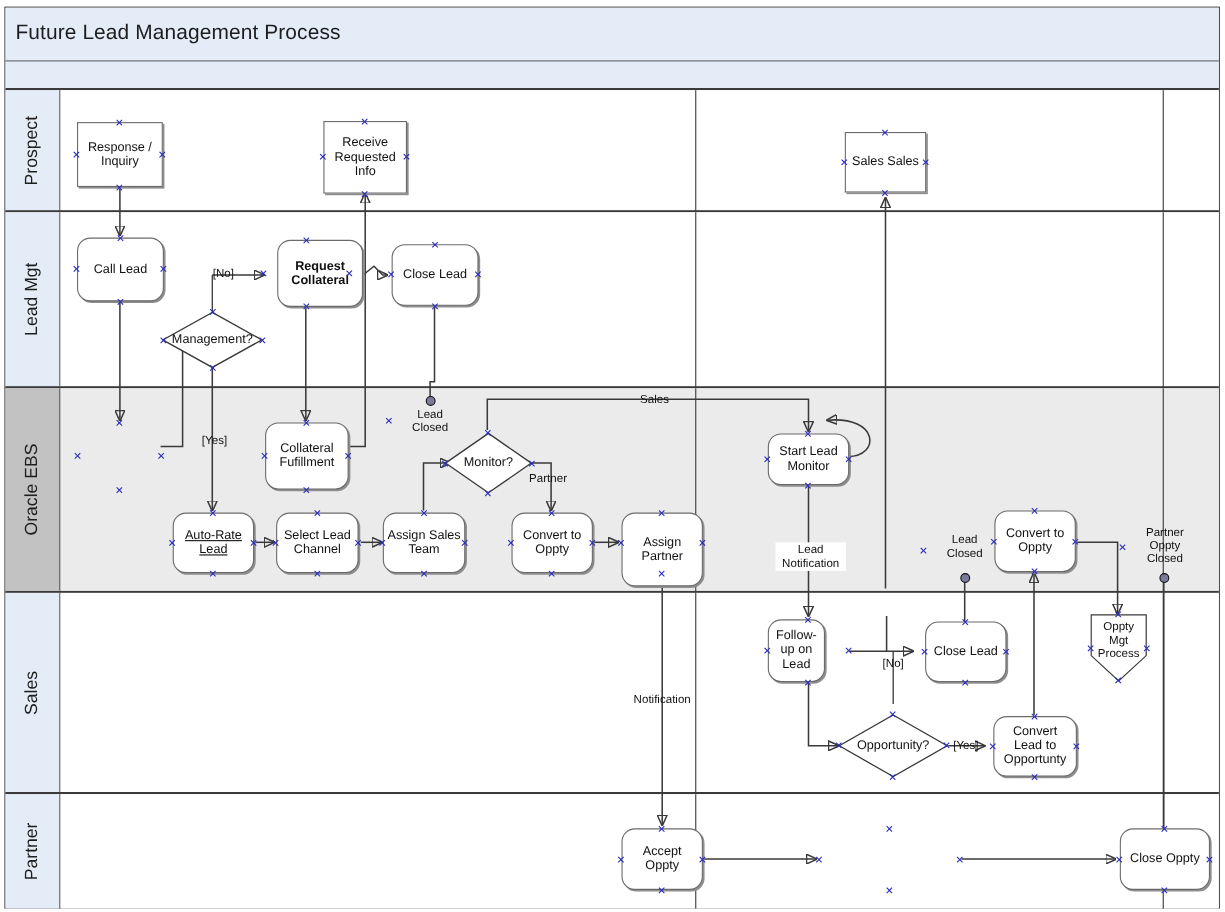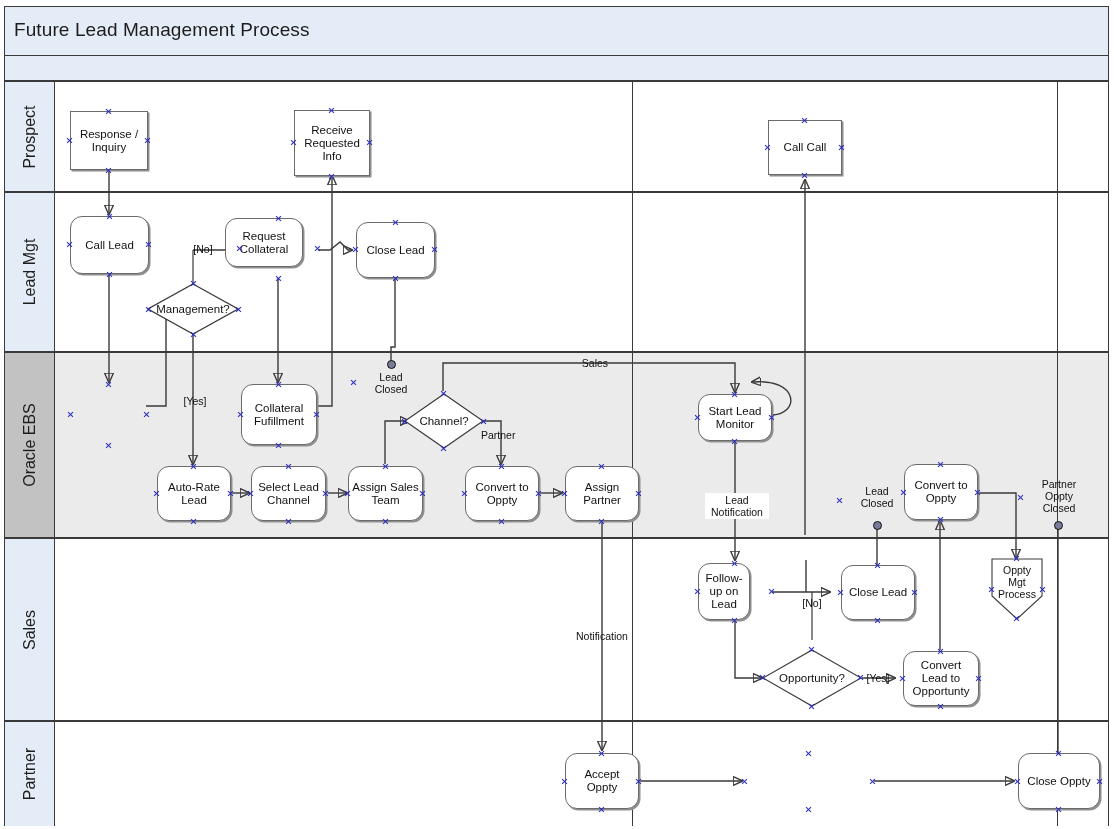--- a/index.html
+++ b/index.html
@@ -200,21 +200,21 @@
 
   <div class="node sq" style="left:294px;top:110px;width:76px;height:66px;">
     <span>Receive<br>Requested<br>Info</span>
   </div>
   <div class="xh" style="left:328px;top:107px;"></div>
   <div class="xh" style="left:290px;top:139px;"></div>
   <div class="xh" style="left:366px;top:139px;"></div>
   <div class="xh" style="left:328px;top:173px;"></div>
 
   <div class="node sq" style="left:768px;top:120px;width:74px;height:55px;">
-    <span>Call Call</span>
+    <span>Sales Sales</span>
   </div>
   <div class="xh" style="left:801px;top:117px;"></div>
   <div class="xh" style="left:764px;top:144px;"></div>
   <div class="xh" style="left:838px;top:144px;"></div>
   <div class="xh" style="left:801px;top:172px;"></div>
 
   <div class="node rounded" style="left:70px;top:216px;width:79px;height:58px;">
     <span>Call Lead</span>
   </div>
   <div class="xh" style="left:106px;top:213px;"></div>
@@ -226,21 +226,21 @@
     <svg class="dsvg" width="92" height="52">
         <polygon points="46,1 91,26 46,51 1,26" fill="#ffffff" stroke="#3a3a3a" stroke-width="1.2"></polygon>
       </svg>
     <div class="dtxt">Management?</div>
   </div>
   <div class="xh" style="left:190px;top:280px;"></div>
   <div class="xh" style="left:145px;top:306px;"></div>
   <div class="xh" style="left:235px;top:306px;"></div>
   <div class="xh" style="left:190px;top:331px;"></div>
 
-  <div class="node rounded" style="left:225px;top:218px;width:78px;height:49px;">
+  <div class="node rounded" style="left:252px;top:218px;width:78px;height:61px;font-weight:bold;">
     <span>Request<br>Collateral</span>
   </div>
   <div class="xh" style="left:275px;top:215px;"></div>
   <div class="xh" style="left:236px;top:245px;"></div>
   <div class="xh" style="left:314px;top:245px;"></div>
   <div class="xh" style="left:275px;top:275px;"></div>
 
   <div class="node rounded" style="left:356px;top:222px;width:79px;height:56px;">
     <span>Close Lead</span>
   </div>
@@ -259,21 +259,21 @@
   <div class="node rounded" style="left:241px;top:384px;width:76px;height:61px;">
     <span>Collateral<br>Fufillment</span>
   </div>
   <div class="xh" style="left:275px;top:381px;"></div>
   <div class="xh" style="left:237px;top:411px;"></div>
   <div class="xh" style="left:313px;top:411px;"></div>
   <div class="xh" style="left:275px;top:442px;"></div>
 
   <div class="flabel" style="left:176px;top:395px;width:38px;">[Yes]</div>
 
-  <div class="node rounded" style="left:157px;top:466px;width:74px;height:55px;">
+  <div class="node rounded" style="left:157px;top:466px;width:74px;height:55px;text-decoration:underline;">
     <span>Auto-Rate<br>Lead</span>
   </div>
   <div class="xh" style="left:190px;top:463px;"></div>
   <div class="xh" style="left:153px;top:490px;"></div>
   <div class="xh" style="left:227px;top:490px;"></div>
   <div class="xh" style="left:190px;top:518px;"></div>
 
   <div class="node rounded" style="left:251px;top:466px;width:75px;height:55px;">
     <span>Select Lead<br>Channel</span>
   </div>
@@ -287,39 +287,39 @@
   </div>
   <div class="xh" style="left:382px;top:463px;"></div>
   <div class="xh" style="left:344px;top:490px;"></div>
   <div class="xh" style="left:419px;top:490px;"></div>
   <div class="xh" style="left:382px;top:518px;"></div>
 
   <div class="diamond" style="left:404px;top:393px;width:80px;height:56px;">
     <svg class="dsvg" width="80" height="56">
         <polygon points="40,1 79,28 40,55 1,28" fill="#ffffff" stroke="#3a3a3a" stroke-width="1.2"></polygon>
       </svg>
-    <div class="dtxt">Channel?</div>
+    <div class="dtxt">Monitor?</div>
   </div>
   <div class="xh" style="left:440px;top:390px;"></div>
   <div class="xh" style="left:401px;top:418px;"></div>
   <div class="xh" style="left:480px;top:418px;"></div>
   <div class="xh" style="left:440px;top:445px;"></div>
 
   <div class="flabel l" style="left:481px;top:429px;width:60px;">Partner</div>
   <div class="flabel" style="left:570px;top:357px;width:50px;">Sales</div>
 
   <div class="node rounded" style="left:465px;top:466px;width:74px;height:55px;">
     <span>Convert to<br>Oppty</span>
   </div>
   <div class="xh" style="left:498px;top:463px;"></div>
   <div class="xh" style="left:461px;top:490px;"></div>
   <div class="xh" style="left:535px;top:490px;"></div>
   <div class="xh" style="left:498px;top:518px;"></div>
 
-  <div class="node rounded" style="left:565px;top:466px;width:74px;height:55px;">
+  <div class="node rounded" style="left:565px;top:466px;width:74px;height:67px;">
     <span>Assign<br>Partner</span>
   </div>
   <div class="xh" style="left:598px;top:463px;"></div>
   <div class="xh" style="left:561px;top:490px;"></div>
   <div class="xh" style="left:635px;top:490px;"></div>
   <div class="xh" style="left:598px;top:518px;"></div>
 
   <div class="node rounded" style="left:698px;top:394px;width:74px;height:47px;">
     <span>Start Lead<br>Monitor</span>
   </div>

